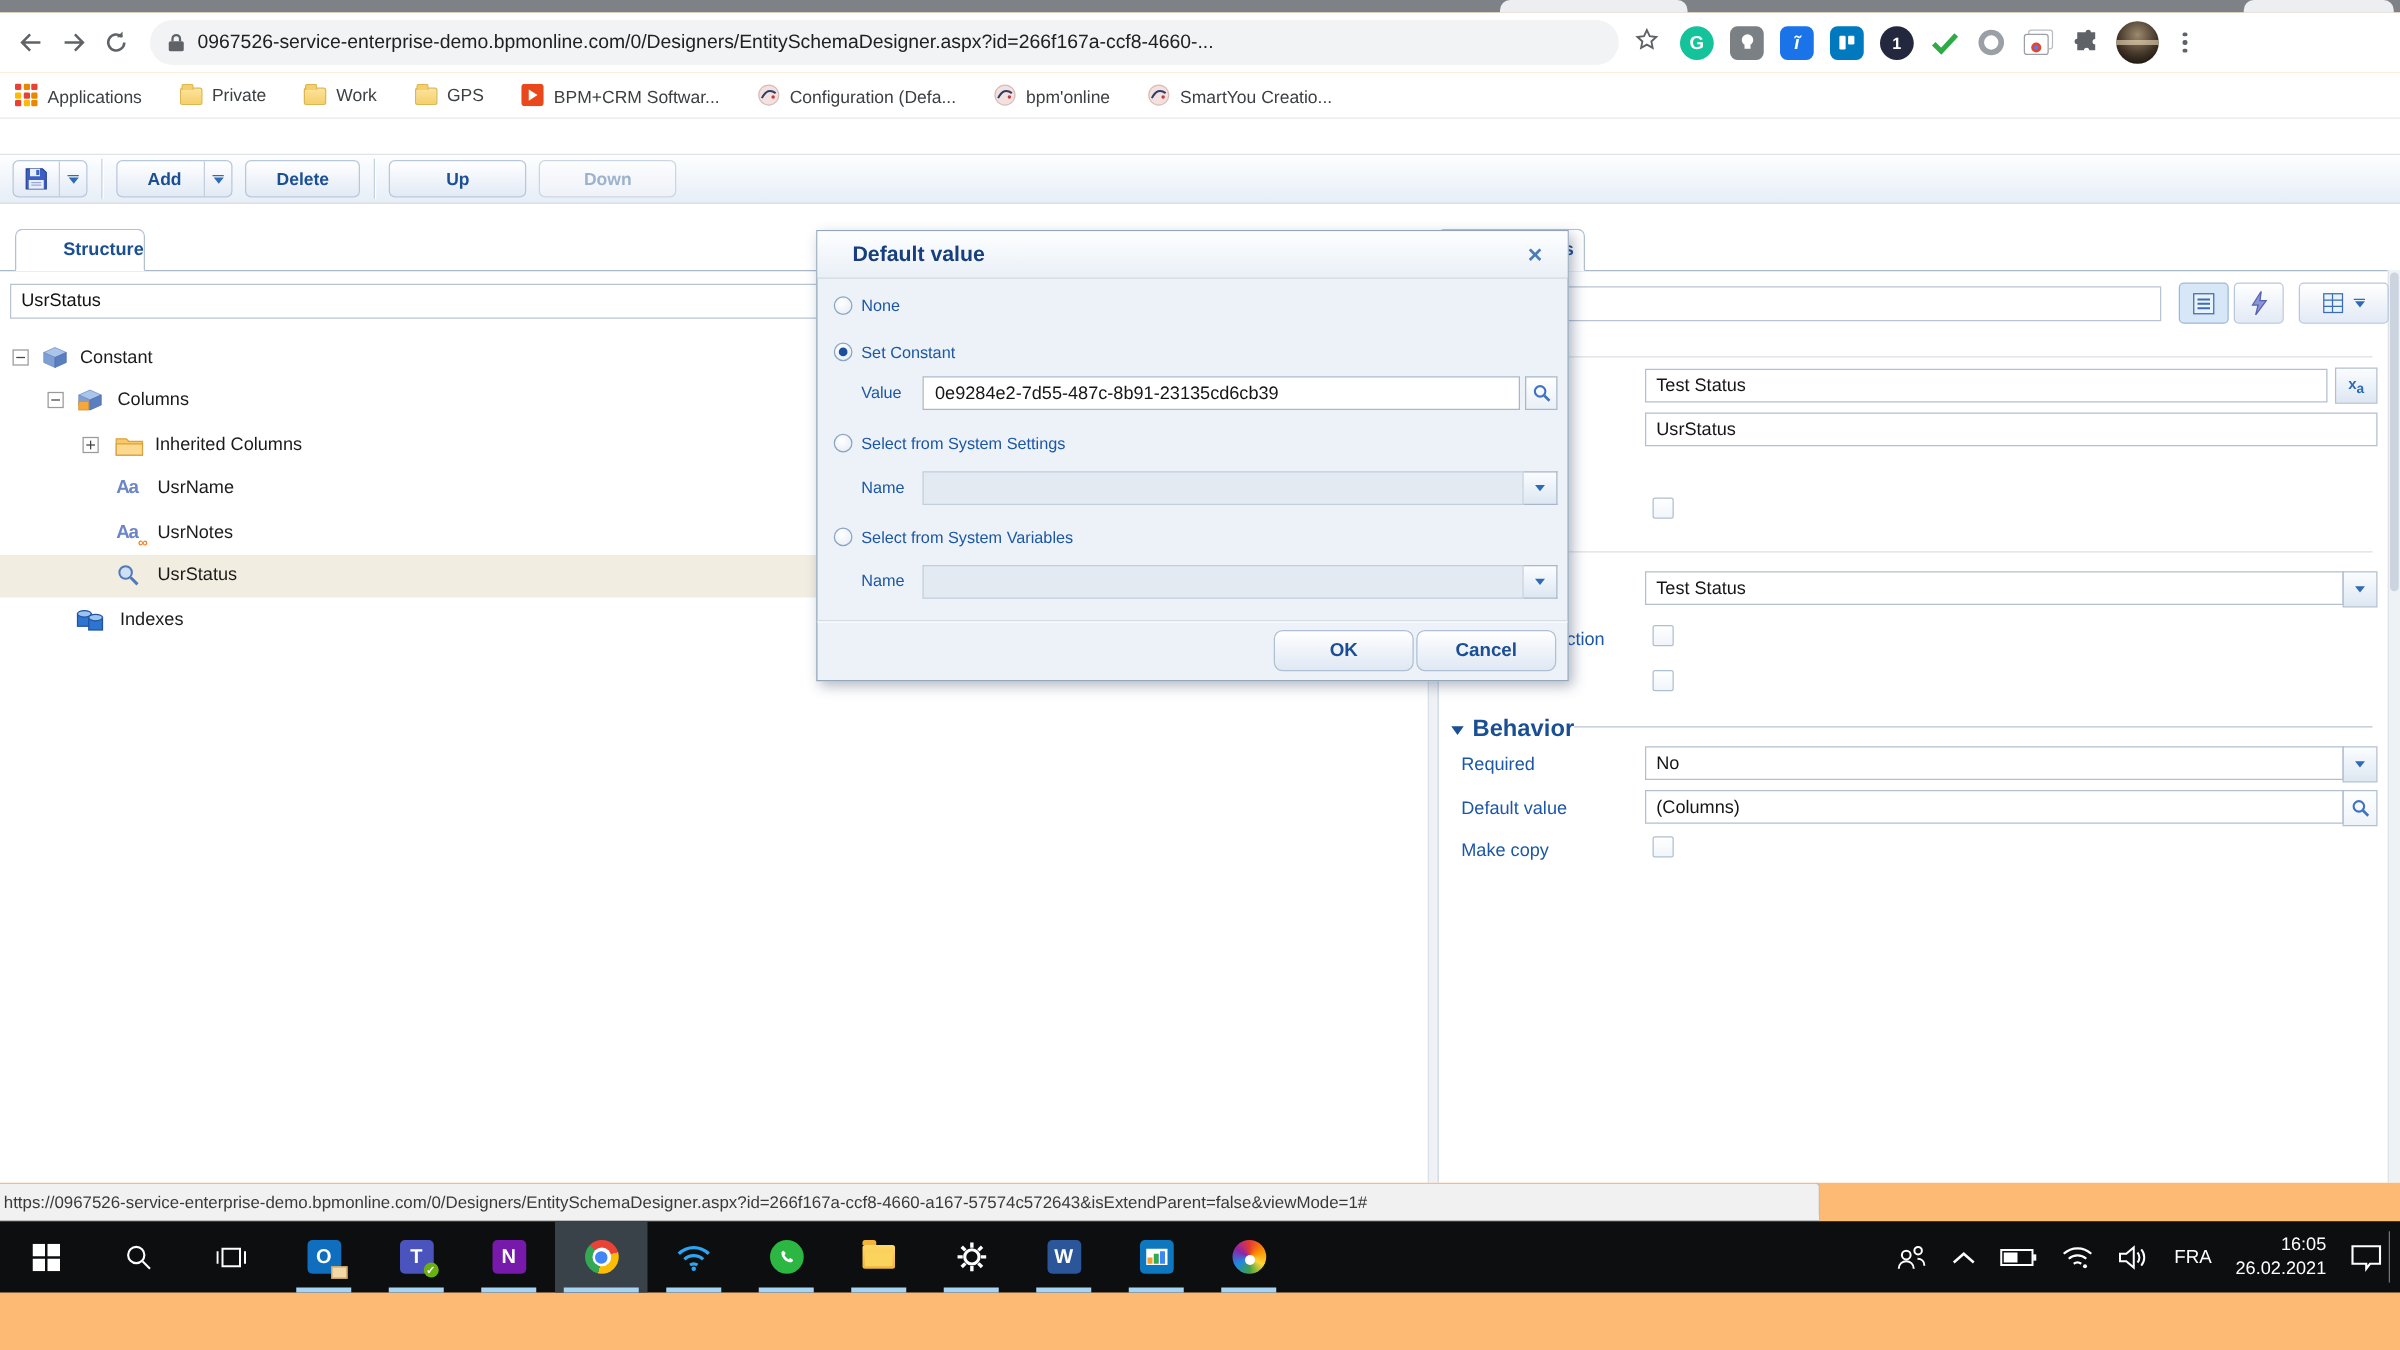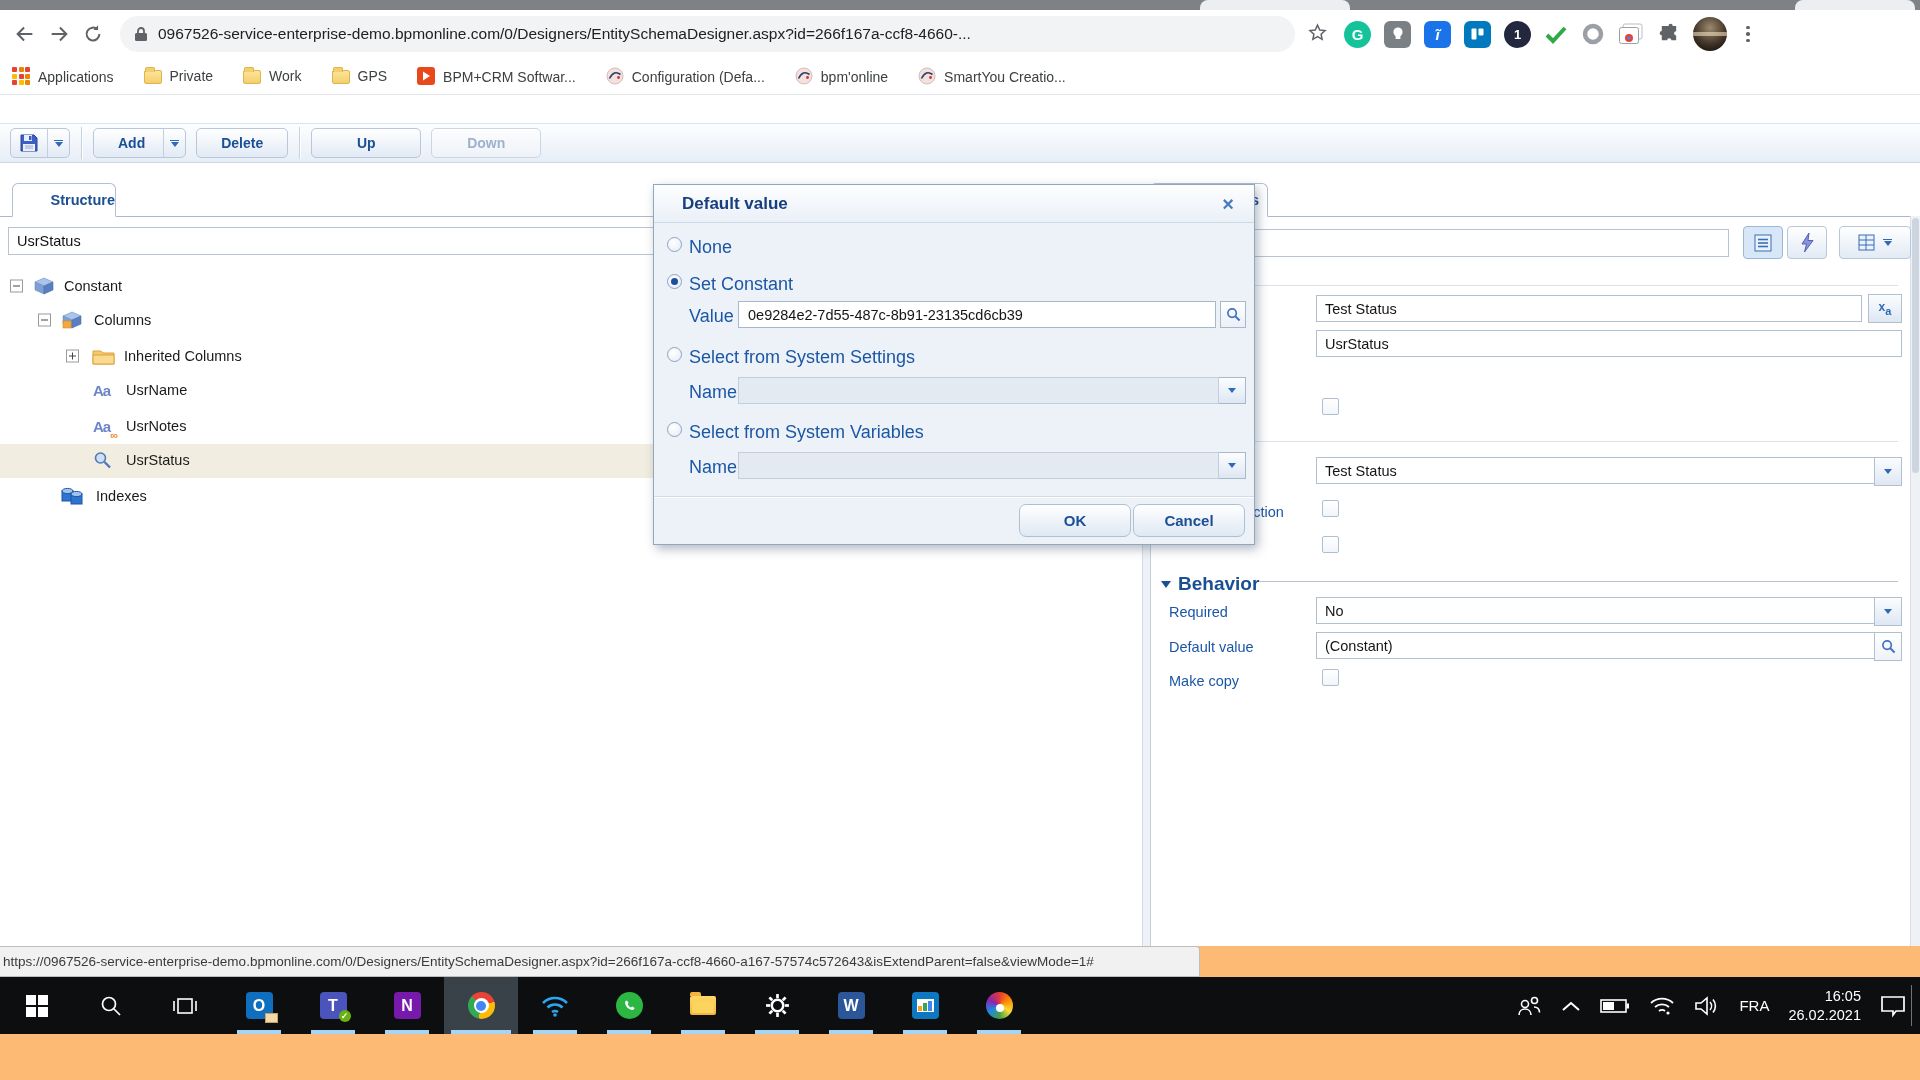--- a/index.html
+++ b/index.html
@@ -115,35 +115,35 @@
   .dialog { position:absolute; left:653px; top:184px; width:602px; height:361px; background:#edf2f8;
             border:1px solid #93a7ba; box-shadow:3px 4px 10px rgba(35,55,85,.35); z-index:50; }
   .dtitle { position:absolute; left:0; top:0; right:0; height:38px; background:linear-gradient(#fdfeff,#eaf0f7);
             border-bottom:1px solid #cfd9e4; display:flex; align-items:center; }
   .dtitle .ttext { margin-left:28px; font-weight:bold; font-size:17px; color:#173f7d; }
   .dclose { position:absolute; right:14px; top:7px; width:24px; height:24px; display:flex; align-items:center; justify-content:center; }
   .dclose::before { content:"×"; color:#4a7cb8; font-weight:bold; font-size:20px; }
   .radio { position:absolute; width:15px; height:15px; border:1px solid #8aa4c4; border-radius:50%;
            background:radial-gradient(circle at 40% 35%, #fff, #e4ebf4); }
   .radio.sel::after { content:""; position:absolute; inset:3px; border-radius:50%; background:#1d4e9e; }
-  .dlbl { position:absolute; color:#1c57a5; font-size:18px; white-space:nowrap; }
+  .dlbl { position:absolute; color:#1c57a5; font-size:13px; white-space:nowrap; }
   .dinp { position:absolute; height:27px; border:1px solid #a9b8c8; background:#fff; font-size:14.5px; color:#151515;
           display:flex; align-items:center; padding:0 9px; white-space:nowrap; overflow:hidden; }
   .dinp.dis { background:#e4eaf2; border-color:#c4cedb; }
   .dcombo { position:absolute; width:27px; height:27px; border:1px solid #a9b8c8; border-left:none;
             background:linear-gradient(#fbfdff,#dde7f2); display:flex; align-items:center; justify-content:center; }
   .dsearchbtn { position:absolute; width:26px; height:27px; border:1px solid #a9b8c8; background:linear-gradient(#ffffff,#eaf0f7);
                 display:flex; align-items:center; justify-content:center; }
   .dsep { position:absolute; left:0; right:0; top:311px; height:1px; background:#d3dce6; box-shadow:0 1px 0 #fff; }
   .dbtn { position:absolute; top:319px; height:33px; border:1px solid #afc0d4; border-radius:7px;
           background:linear-gradient(#ffffff,#dfe8f3); color:#1b4f94; font-weight:bold; font-size:15px;
           display:flex; align-items:center; justify-content:center; box-shadow:inset 0 1px 0 #fff; }
 
   
-  .statusbubble { position:absolute; left:0; top:946px; width:1200px; height:31px; background:#f1f1f1;
+  .statusbubble { position:absolute; left:0; top:946px; width:1456px; height:31px; background:#f1f1f1;
                   border:1px solid #bdbdbd; border-left:none; border-radius:0 4px 0 0;
                   display:flex; align-items:center; font-size:13.5px; color:#3a3a3a; padding-left:3px; white-space:nowrap; overflow:hidden;}
   .taskbar { position:absolute; left:0; top:977px; width:1920px; height:57px; background:#0c0e10; display:flex; align-items:stretch; }
   .tbtn { position:relative; width:74px; display:flex; align-items:center; justify-content:center; }
   .tbtn.active { background:#3a4249; }
   .tbtn .runbar { position:absolute; bottom:0; left:50%; transform:translateX(-50%); width:44px; height:4px; background:#a6d4f5; }
   .tbtn.active .runbar { width:60px; }
   .appsq { width:27px; height:27px; border-radius:4px; display:flex; align-items:center; justify-content:center;
            color:#fff; font-weight:bold; font-size:16px; position:relative; }
   .badge { position:absolute; right:-4px; bottom:-3px; width:12px; height:12px; border-radius:50%; background:#69b10e;
@@ -497,21 +497,21 @@
       </div>
       <div class="hrule" style="left:108px;right:12px;top:364px"></div>
 
       <span class="lbl" style="left:18px;top:387px">Required</span>
       <div class="inp" style="left:165px;top:380px;width:559px">No</div>
       <div class="combo" style="left:723px;top:380px">
           <span class="tri"></span>
         </div>
 
       <span class="lbl" style="left:18px;top:422px">Default value</span>
-      <div class="inp" style="left:165px;top:415px;width:559px">(Constant)</div>
+      <div class="inp" style="left:165px;top:415px;width:559px">(Columns)</div>
       <div class="sqbtn" style="left:723px;top:415px">
         <svg width="15" height="15" viewBox="0 0 16 16">
             <circle cx="6.5" cy="6.5" r="4.5" fill="none" stroke="#3f73c2" stroke-width="1.8"></circle>
             <line x1="10" y1="10" x2="14.5" y2="14.5" stroke="#3f73c2" stroke-width="2.2"></line>
           </svg>
       </div>
 
       <span class="lbl" style="left:18px;top:456px">Make copy</span>
       <span class="cb" style="left:171px;top:452px"></span>
     </div>

